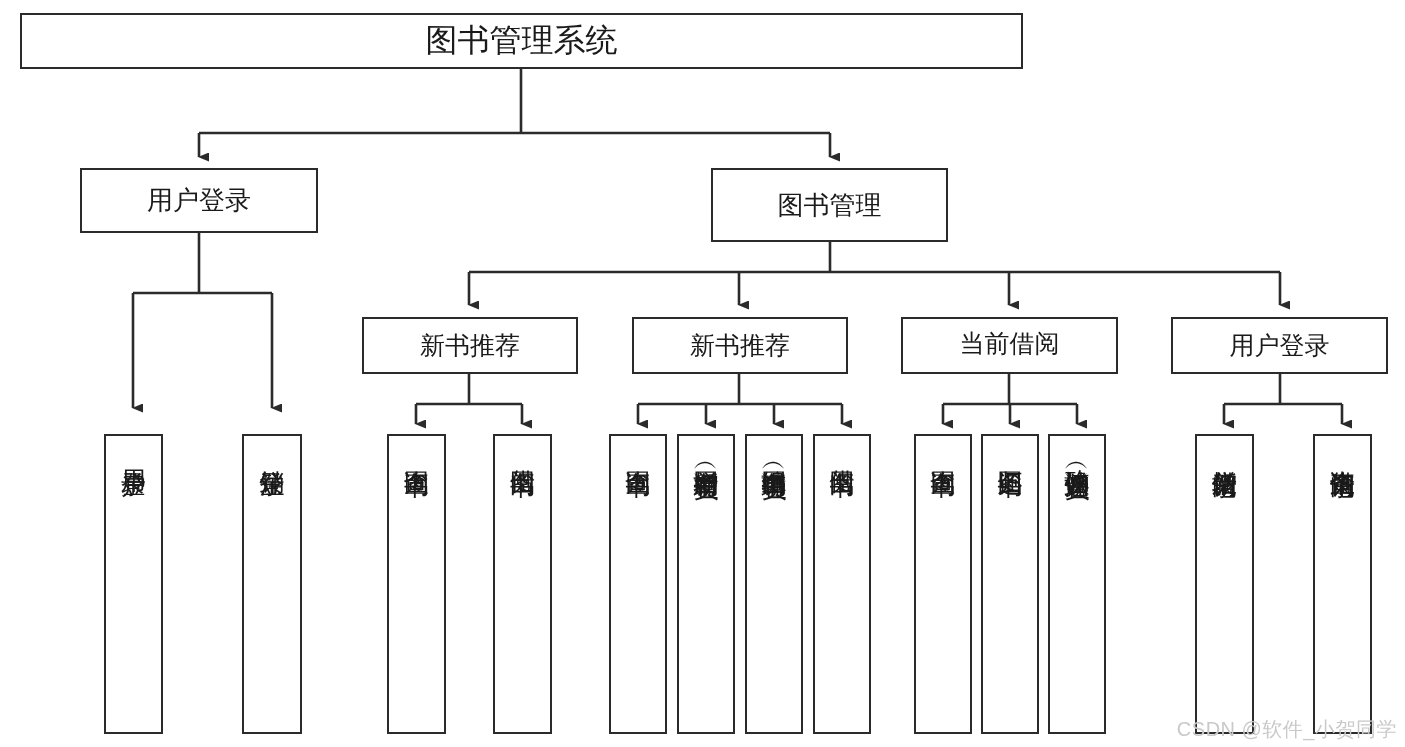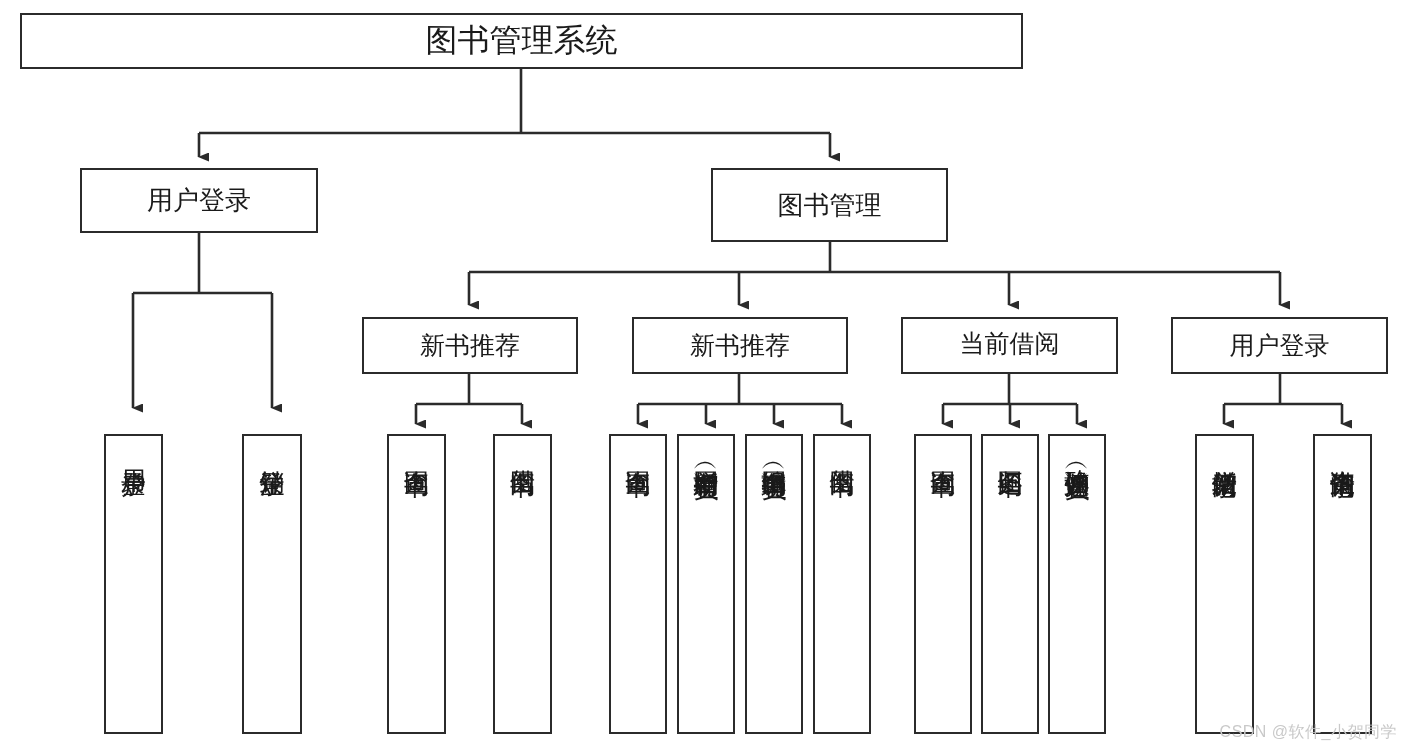--- a/index.html
+++ b/index.html
@@ -49,21 +49,21 @@
     writing-mode:vertical-rl;
     text-orientation:upright;
     font-size:25px;
     letter-spacing:1px;
     line-height:1.0;
   }
   .watermark{
     position:absolute;
     right:8px;
     bottom:4px;
-    font-size:16px;
+    font-size:20px;
     color:#c9c9c9;
     letter-spacing:0.5px;
     white-space:nowrap;
     z-index:5;
     user-select:none;
   }
 </style>
 </head>
 <body>
 

